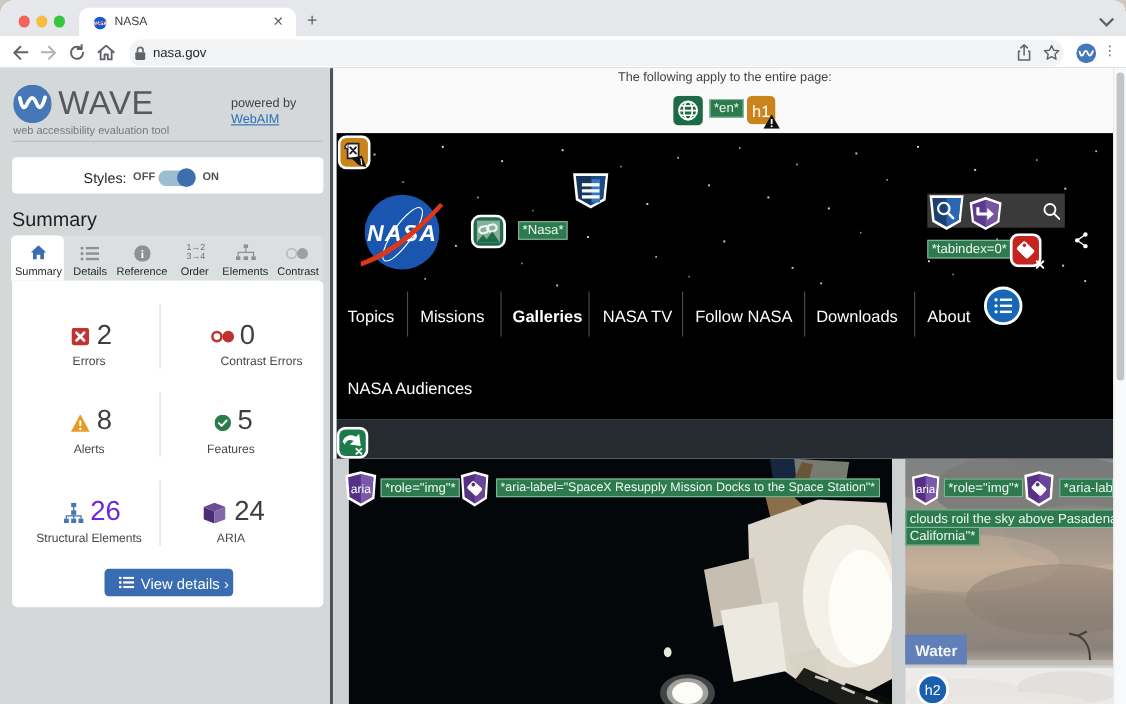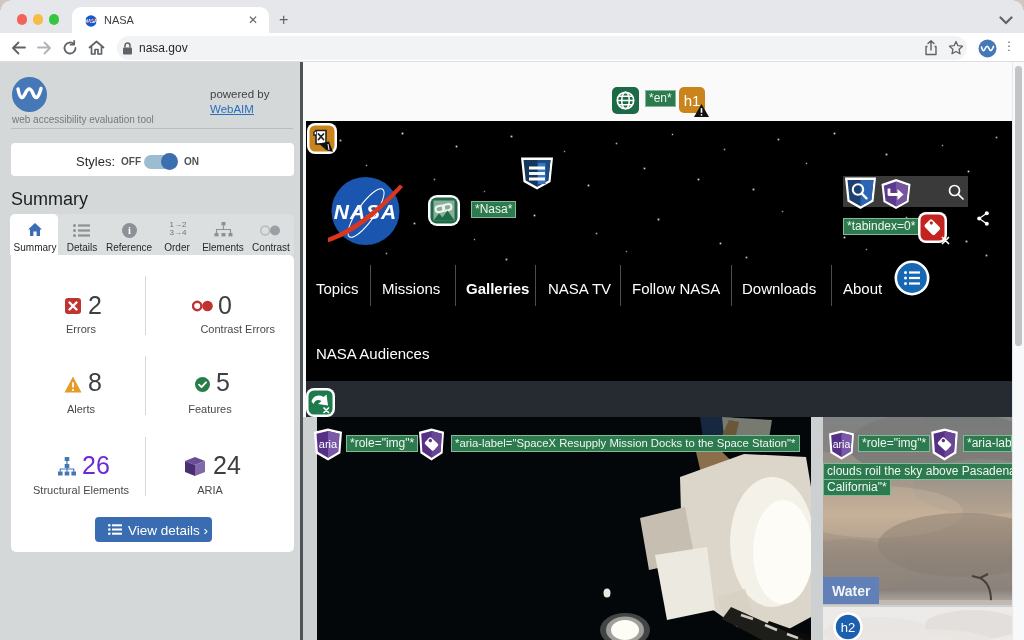--- a/index.html
+++ b/index.html
@@ -92,20 +92,21 @@
   </svg>
   <div class="abs" style="left:1003px; top:39px; font-size:12px; color:#5f6368; letter-spacing:0;">⋮</div>
 
   <div class="abs" id="sidebar"></div>
   <div class="abs" id="sideborder"></div>
 
   <svg class="abs" width="35" height="35" style="left:12px; top:77px;" viewBox="0 0 35 35">
     <circle cx="17.5" cy="17.5" r="17.5" fill="#4677b6"></circle>
     <path d="M6,12 C8,22.5 10.5,22.5 13.2,16.5 C16,10.5 18.5,10.5 21,16.5 C23.5,22.5 26,22.5 29,11.5" stroke="#fff" stroke-width="3.4" fill="none" stroke-linecap="round"></path>
   </svg>
+  <div class="abs" style="left:53px; top:78px; font-size:30px; color:#55595c; letter-spacing:0.5px;">WAVE</div>
   <div class="abs" style="left:12px; top:114px; font-size:10px; color:#75797c;">web accessibility evaluation tool</div>
   <div class="abs" style="left:210px; top:88px; font-size:11.5px; color:#3f4346;">powered by</div>
   <div class="abs" style="left:210px; top:103px; font-size:11.5px; color:#2a6fba; text-decoration:underline;">WebAIM</div>
   <div class="abs" style="left:11px; top:128px; width:282px; height:1px; background:#b9bdbe;"></div>
 
   <div class="card" style="left:11px; top:143px; width:283px; height:33px;"></div>
   <div class="abs" style="left:76px; top:154px; font-size:13px; color:#26282b;">Styles:</div>
   <div class="abs" style="left:121px; top:156px; font-size:10px; font-weight:bold; color:#4e5357;">OFF</div>
   <div class="abs" style="left:144px; top:155px; width:33px; height:14px; border-radius:7px; background:#9cbdd1;"></div>
   <div class="abs" style="left:161px; top:153px; width:17px; height:17px; border-radius:50%; background:#3b6fae;"></div>
@@ -213,20 +214,21 @@
         <circle cx="1.3" cy="9.7" r="1.3"></circle>
     <rect x="4" y="0.3" width="10" height="2"></rect>
         <rect x="4" y="4.5" width="10" height="2"></rect>
         <rect x="4" y="8.7" width="10" height="2"></rect>
       </g>
   </svg>
   <div class="abs" style="left:128px; top:523px; font-size:13.5px; color:#fff;">View details ›</div>
 
   <div class="abs" id="page"></div>
   <div class="abs" style="left:303px; top:417px; width:709px; height:223px; background:#cdd0d1;"></div>
+  <div class="abs" style="left:439px; top:65px; width:440px; text-align:center; font-size:11.5px; color:#3f4245;">The following apply to the entire page:</div>
 
   <svg class="abs" width="27" height="27" style="left:612px; top:87px;" viewBox="0 0 27 27">
     <rect width="27" height="27" rx="5" fill="#1d6b46"></rect>
     <circle cx="13.5" cy="13.5" r="8.2" fill="none" stroke="#fff" stroke-width="1.7"></circle>
     <ellipse cx="13.5" cy="13.5" rx="3.8" ry="8.2" fill="none" stroke="#fff" stroke-width="1.5"></ellipse>
     <path d="M5.3,13.5 L21.7,13.5 M6.5,9.2 L20.5,9.2 M6.5,17.8 L20.5,17.8" stroke="#fff" stroke-width="1.5"></path>
   </svg>
   <div class="gtag" style="left:645px; top:90px;">*en*</div>
   <svg class="abs" width="26" height="26" style="left:679px; top:87px;" viewBox="0 0 26 26">
     <rect width="26" height="26" rx="5" fill="#c9841c"></rect>

